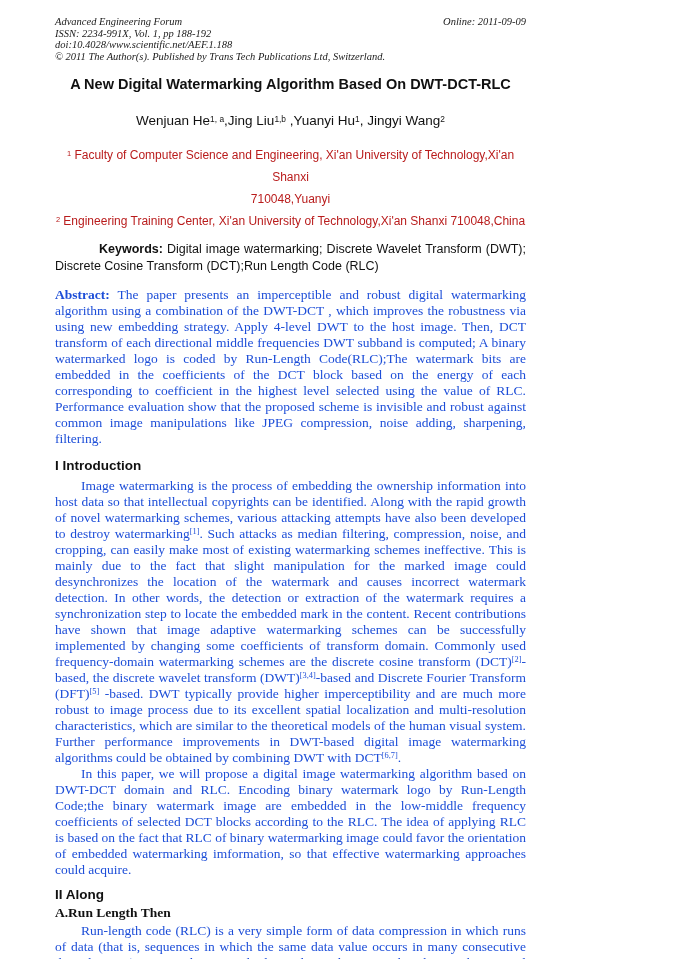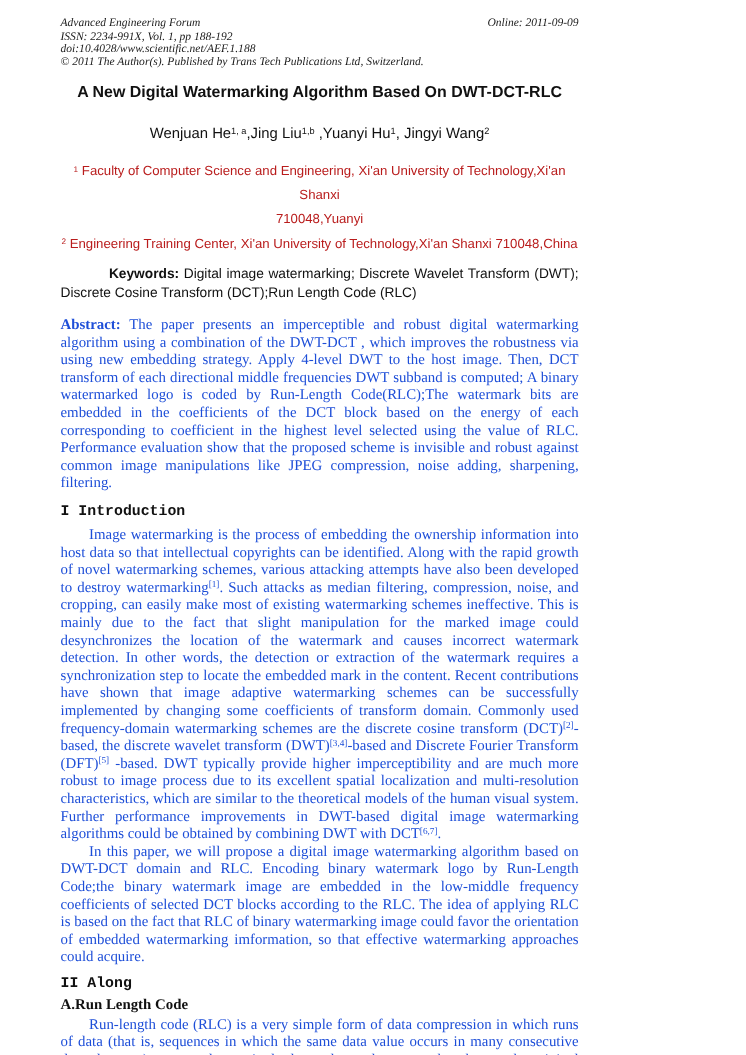--- a/index.html
+++ b/index.html
@@ -85,21 +85,21 @@
     font-size: 13.5px;
     line-height: 16px;
     text-align: justify;
     color: #1d4ed8;
   }
   .abstract { margin-top: 10px; }
   .abstract .label { font-weight: bold; }
   .indent { text-indent: 26px; }
   .heading {
     margin: 10px 0 4px 0;
-    font-family: Liberation Mono, monospace;
+    font-family: Liberation Sans, sans-serif;
     font-weight: bold;
     font-size: 13.5px;
     line-height: 17px;
     color: #111;
   }
   .heading.tight { margin: 8px 0 0 0; }
   .subheading {
     margin: 1px 0 2px 0;
     font-family: "Liberation Serif", serif;
     font-weight: bold;
@@ -137,17 +137,17 @@
 
   <p class="body-p abstract"><span class="label" style="font-weight:bold">Abstract:</span><span> The paper presents an imperceptible and robust digital watermarking algorithm using a combination of the DWT-DCT , which improves the robustness via using new embedding strategy. Apply 4-level DWT to the host image. Then, DCT transform of each directional middle frequencies DWT subband is computed; A binary watermarked logo is coded by Run-Length Code(RLC);The watermark bits are embedded in the coefficients of the DCT block based on the energy of each corresponding to coefficient in the highest level selected using the value of RLC. Performance evaluation show that the proposed scheme is invisible and robust against common image manipulations like JPEG compression, noise adding, sharpening, filtering.</span></p>
 
   <div class="heading">I Introduction</div>
 
   <p class="body-p indent"><span>Image watermarking is the process of embedding the ownership information into host data so that intellectual copyrights can be identified. Along with the rapid growth of novel watermarking schemes, various attacking attempts have also been developed to destroy watermarking</span><sup>[1]</sup><span>. Such attacks as median filtering, compression, noise, and cropping, can easily make most of existing watermarking schemes ineffective. This is mainly due to the fact that slight manipulation for the marked image could desynchronizes the location of the watermark and causes incorrect watermark detection. In other words, the detection or extraction of the watermark requires a synchronization step to locate the embedded mark in the content. Recent contributions have shown that image adaptive watermarking schemes can be successfully implemented by changing some coefficients of transform domain. Commonly used frequency-domain watermarking schemes are the discrete cosine transform (DCT)</span><sup>[2]</sup><span>-based, the discrete wavelet transform (DWT)</span><sup>[3,4]</sup><span>-based and Discrete Fourier Transform (DFT)</span><sup>[5]</sup><span> -based. DWT typically provide higher imperceptibility and are much more robust to image process due to its excellent spatial localization and multi-resolution characteristics, which are similar to the theoretical models of the human visual system. Further performance improvements in DWT-based digital image watermarking algorithms could be obtained by combining DWT with DCT</span><sup>[6,7]</sup><span>.</span></p>
 
   <p class="body-p indent">In this paper, we will propose a digital image watermarking algorithm based on DWT-DCT domain and RLC. Encoding binary watermark logo by Run-Length Code;the binary watermark image are embedded in the low-middle frequency coefficients of selected DCT blocks according to the RLC. The idea of applying RLC is based on the fact that RLC of binary watermarking image could favor the orientation of embedded watermarking imformation, so that effective watermarking approaches could acquire.</p>
 
   <div class="heading tight">II Along</div>
-  <div class="subheading">A.Run Length Code</div>
+  <div class="subheading">A.Run Length Then</div>
 
   <p class="body-p indent">Run-length code (RLC) is a very simple form of data compression in which runs of data (that is, sequences in which the same data value occurs in many consecutive data elements) are stored as a single data value and count, rather than as the original run. This is most useful on data that contains many such runs: for example, simple graphic images such as icons, line drawings, and animations.</p>
 
 </div>
 
 </body></html>

